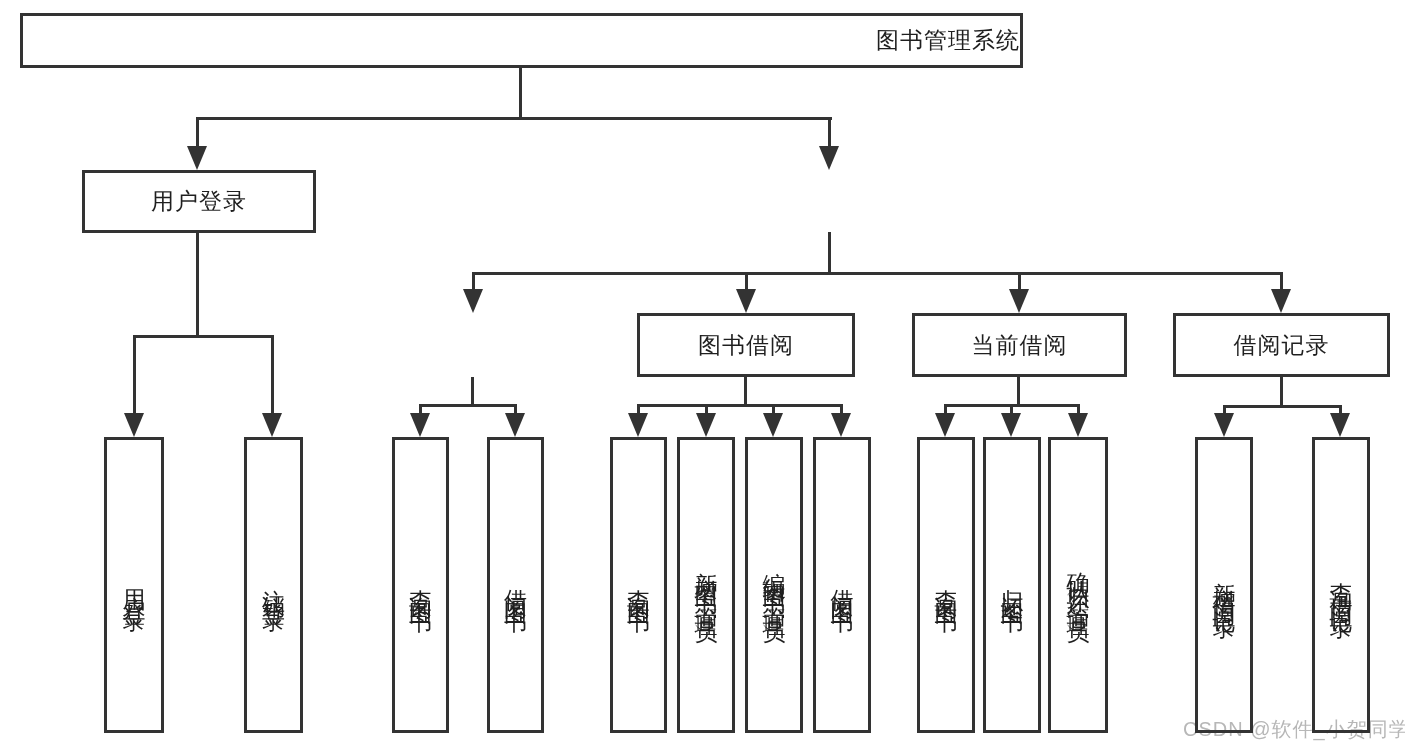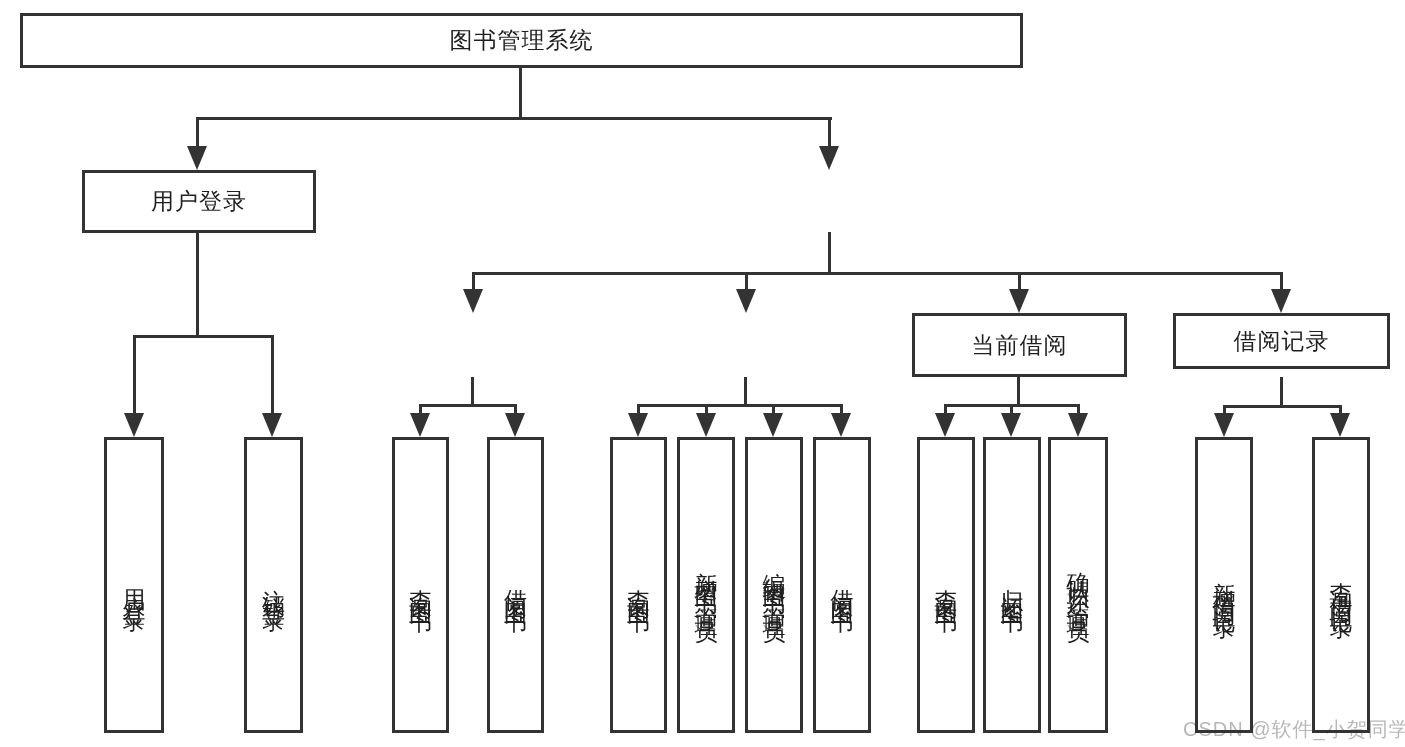--- a/index.html
+++ b/index.html
@@ -76,21 +76,21 @@
     z-index: 10;
     mix-blend-mode: darken;
     white-space: nowrap;
   }
 </style>
 </head>
 <body>
 
 <div id="canvas">
 
-  <div class="box" style="left:20px; top:13px; width:1003px; height:55px;">
+  <div class="box" style="left:20px; top:13px; width:1003px; height:55px;justify-content:flex-end;">
     <span>图书管理系统</span>
   </div>
 
   <div class="v-line" style="left:519px; top:68px; height:52px;"></div>
   <div class="h-line" style="left:196px; top:117px; width:636px;"></div>
 
   <div class="arrow" style="left:187px; top:118px;">
     <div class="shaft" style="height:28px;"></div>
     <div class="head"></div>
   </div>
@@ -126,24 +126,27 @@
   </div>
   <div class="arrow" style="left:1009px; top:273px;">
     <div class="shaft" style="height:16px;"></div>
     <div class="head"></div>
   </div>
   <div class="arrow" style="left:1271px; top:273px;">
     <div class="shaft" style="height:16px;"></div>
     <div class="head"></div>
   </div>
 
+  <div class="box" style="left:637px; top:313px; width:218px; height:64px;">
+    <span>图书借阅</span>
+  </div>
   <div class="box" style="left:912px; top:313px; width:215px; height:64px;">
     <span>当前借阅</span>
   </div>
-  <div class="box" style="left:1173px; top:313px; width:217px; height:56px;">
+  <div class="box" style="left:1173px; top:313px; width:217px; height:64px;">
     <span>借阅记录</span>
   </div>
 
   <div class="v-line" style="left:471px; top:377px; height:29px;"></div>
   <div class="v-line" style="left:744px; top:377px; height:29px;"></div>
   <div class="v-line" style="left:1017px; top:377px; height:29px;"></div>
   <div class="v-line" style="left:1280px; top:377px; height:30px;"></div>
 
   <div class="h-line" style="left:419px; top:404px; width:98px;"></div>
   <div class="h-line" style="left:637px; top:404px; width:206px;"></div>

